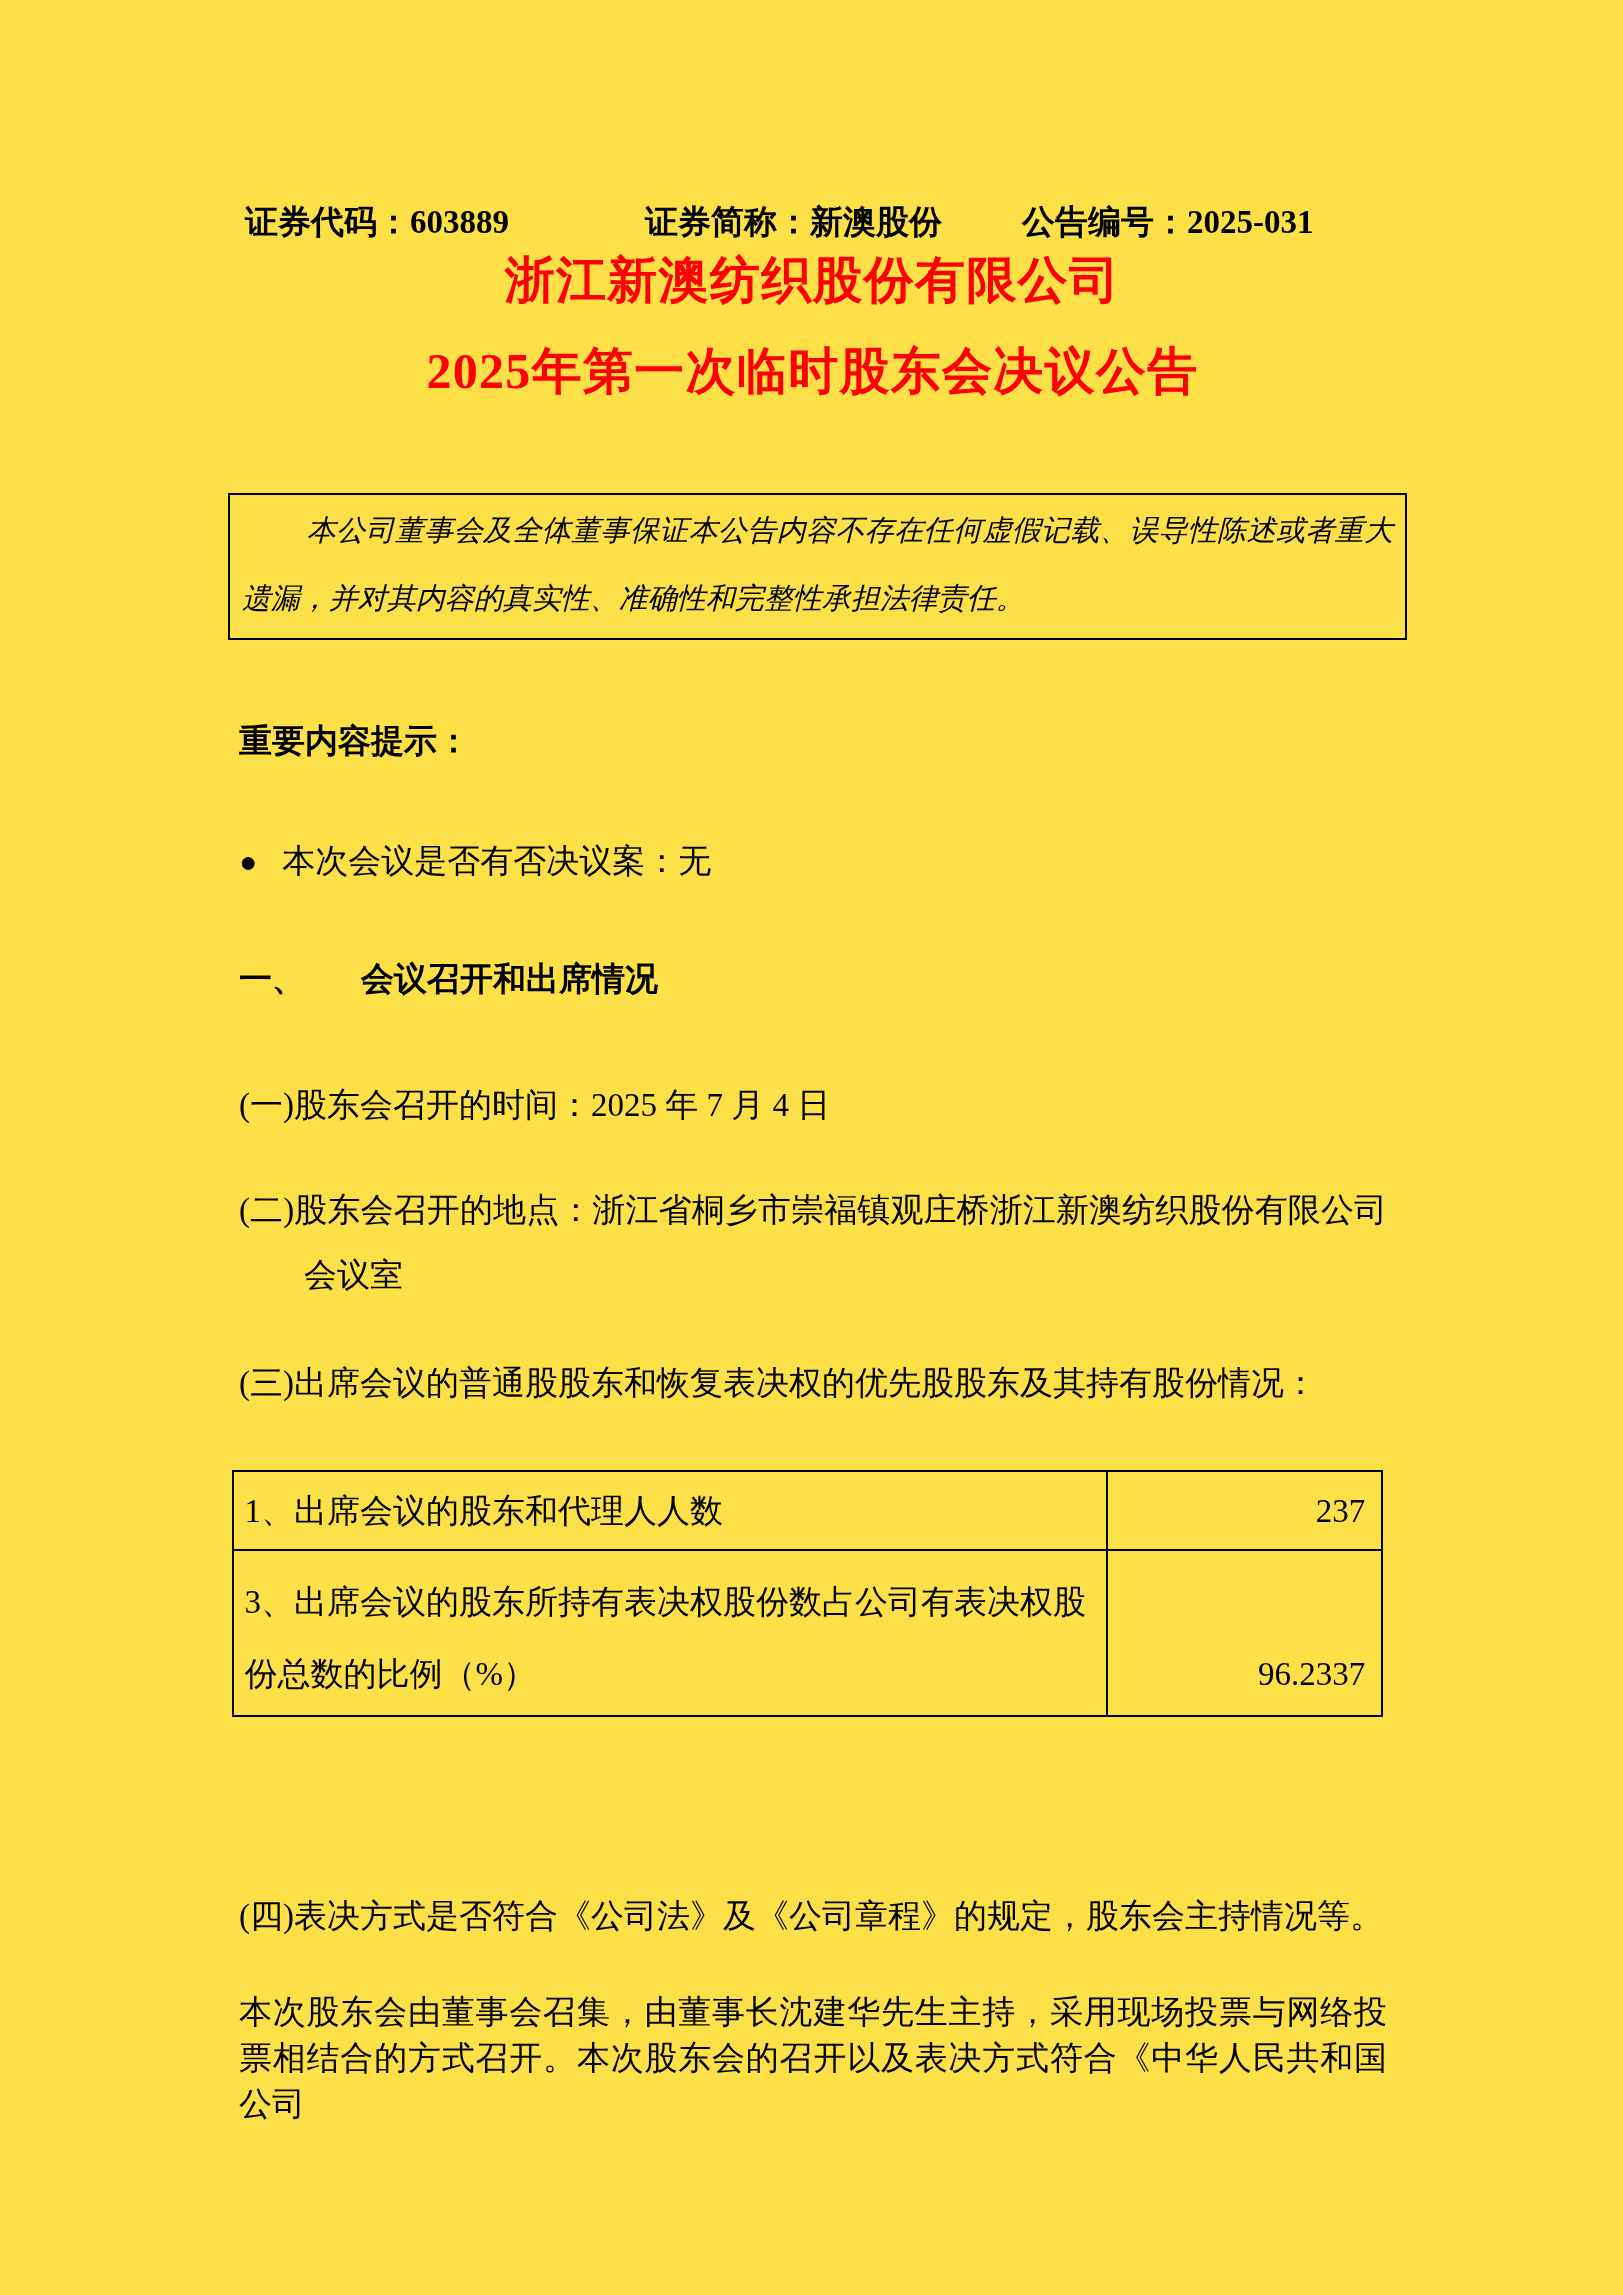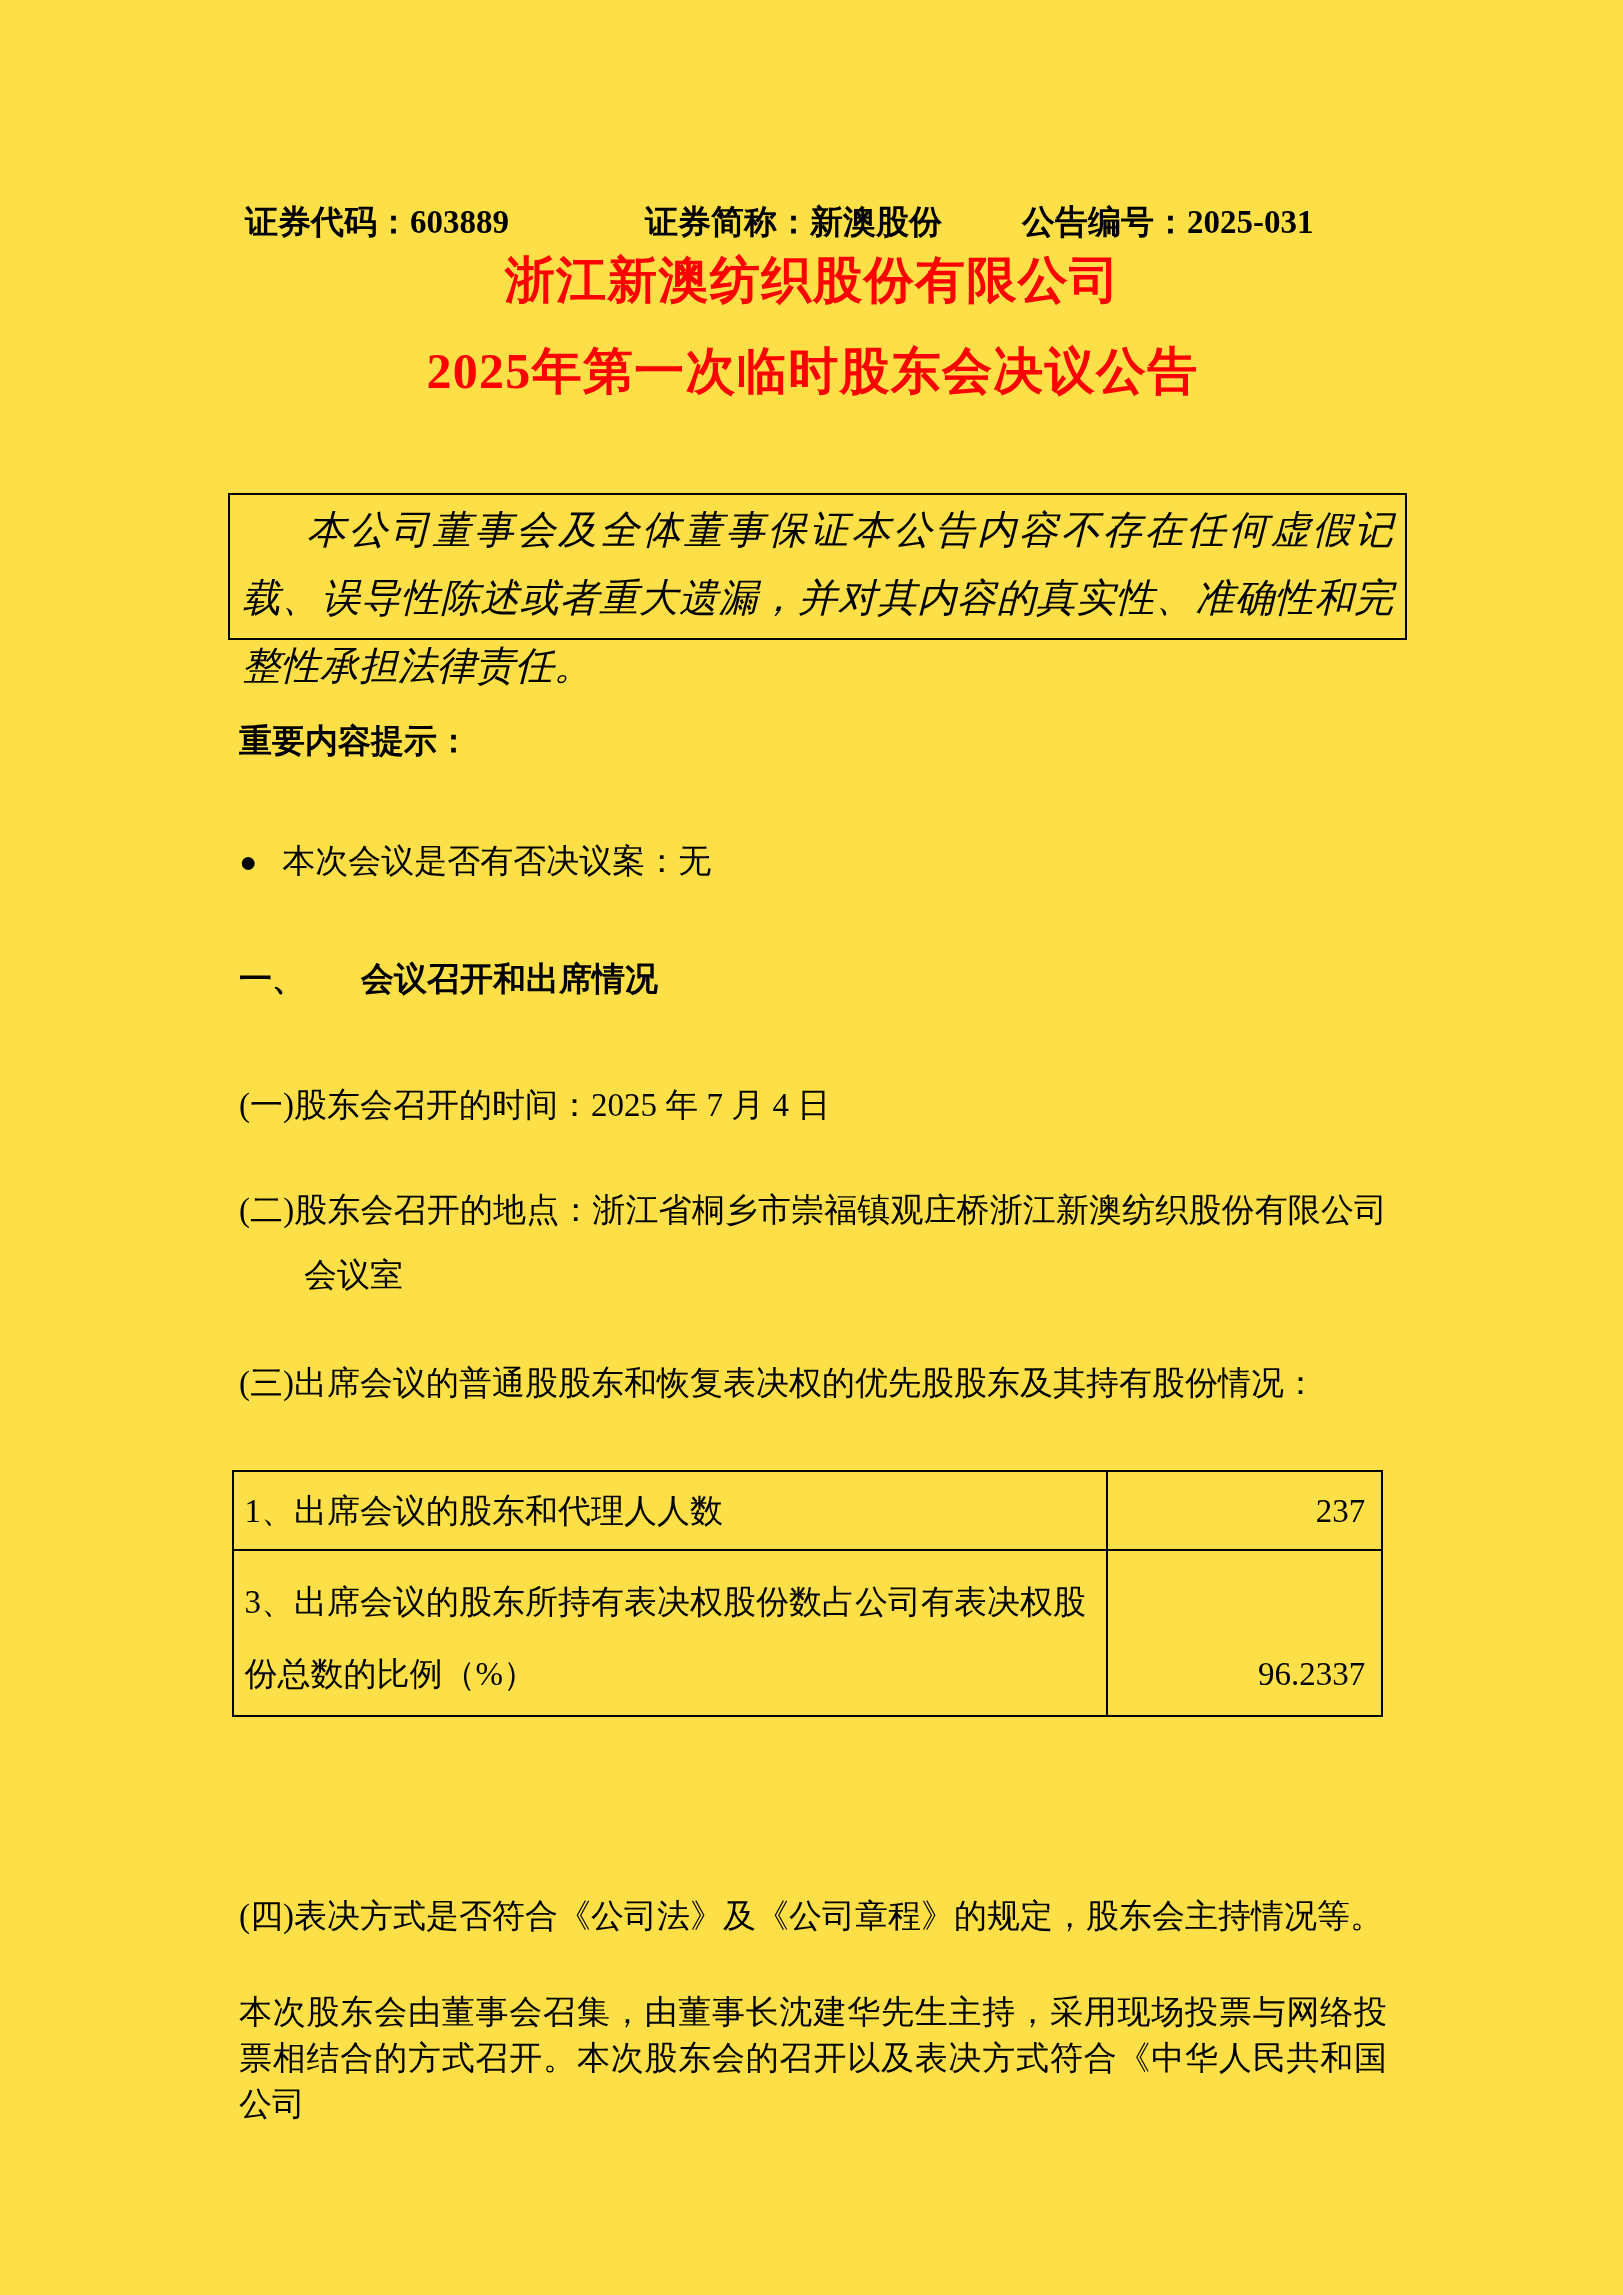--- a/index.html
+++ b/index.html
@@ -31,21 +31,21 @@
     letter-spacing: 1.3px;
     white-space: nowrap;
   }
   .title1 { top: 247px; }
   .title2 { top: 338px; }
   
   .disc-box {
     top: 493px; left: 228px; width: 1179px; height: 147px;
     border: 2.6px solid #000000;
     padding: 1.3px 11.8px 0 11.8px;
-    font-size: 39px;
+    font-size: 29px;
     line-height: 68px;
     text-indent: 65px;
     text-align: justify;
     font-style: italic;
   }
   .imp-heading { top: 719px; left: 239px; font-size: 33px; font-weight: bold; white-space: nowrap; }
   .bullet-line { top: 839px; left: 239px; font-size: 33px; white-space: nowrap; }
   .bullet-line .blt { display: inline-block; margin-right: 25px; font-size: 30px; }
   .sec-heading { top: 957px; left: 239px; font-size: 33px; font-weight: bold; white-space: nowrap; }
   .sec-heading .sec-title { margin-left: 56px; }

